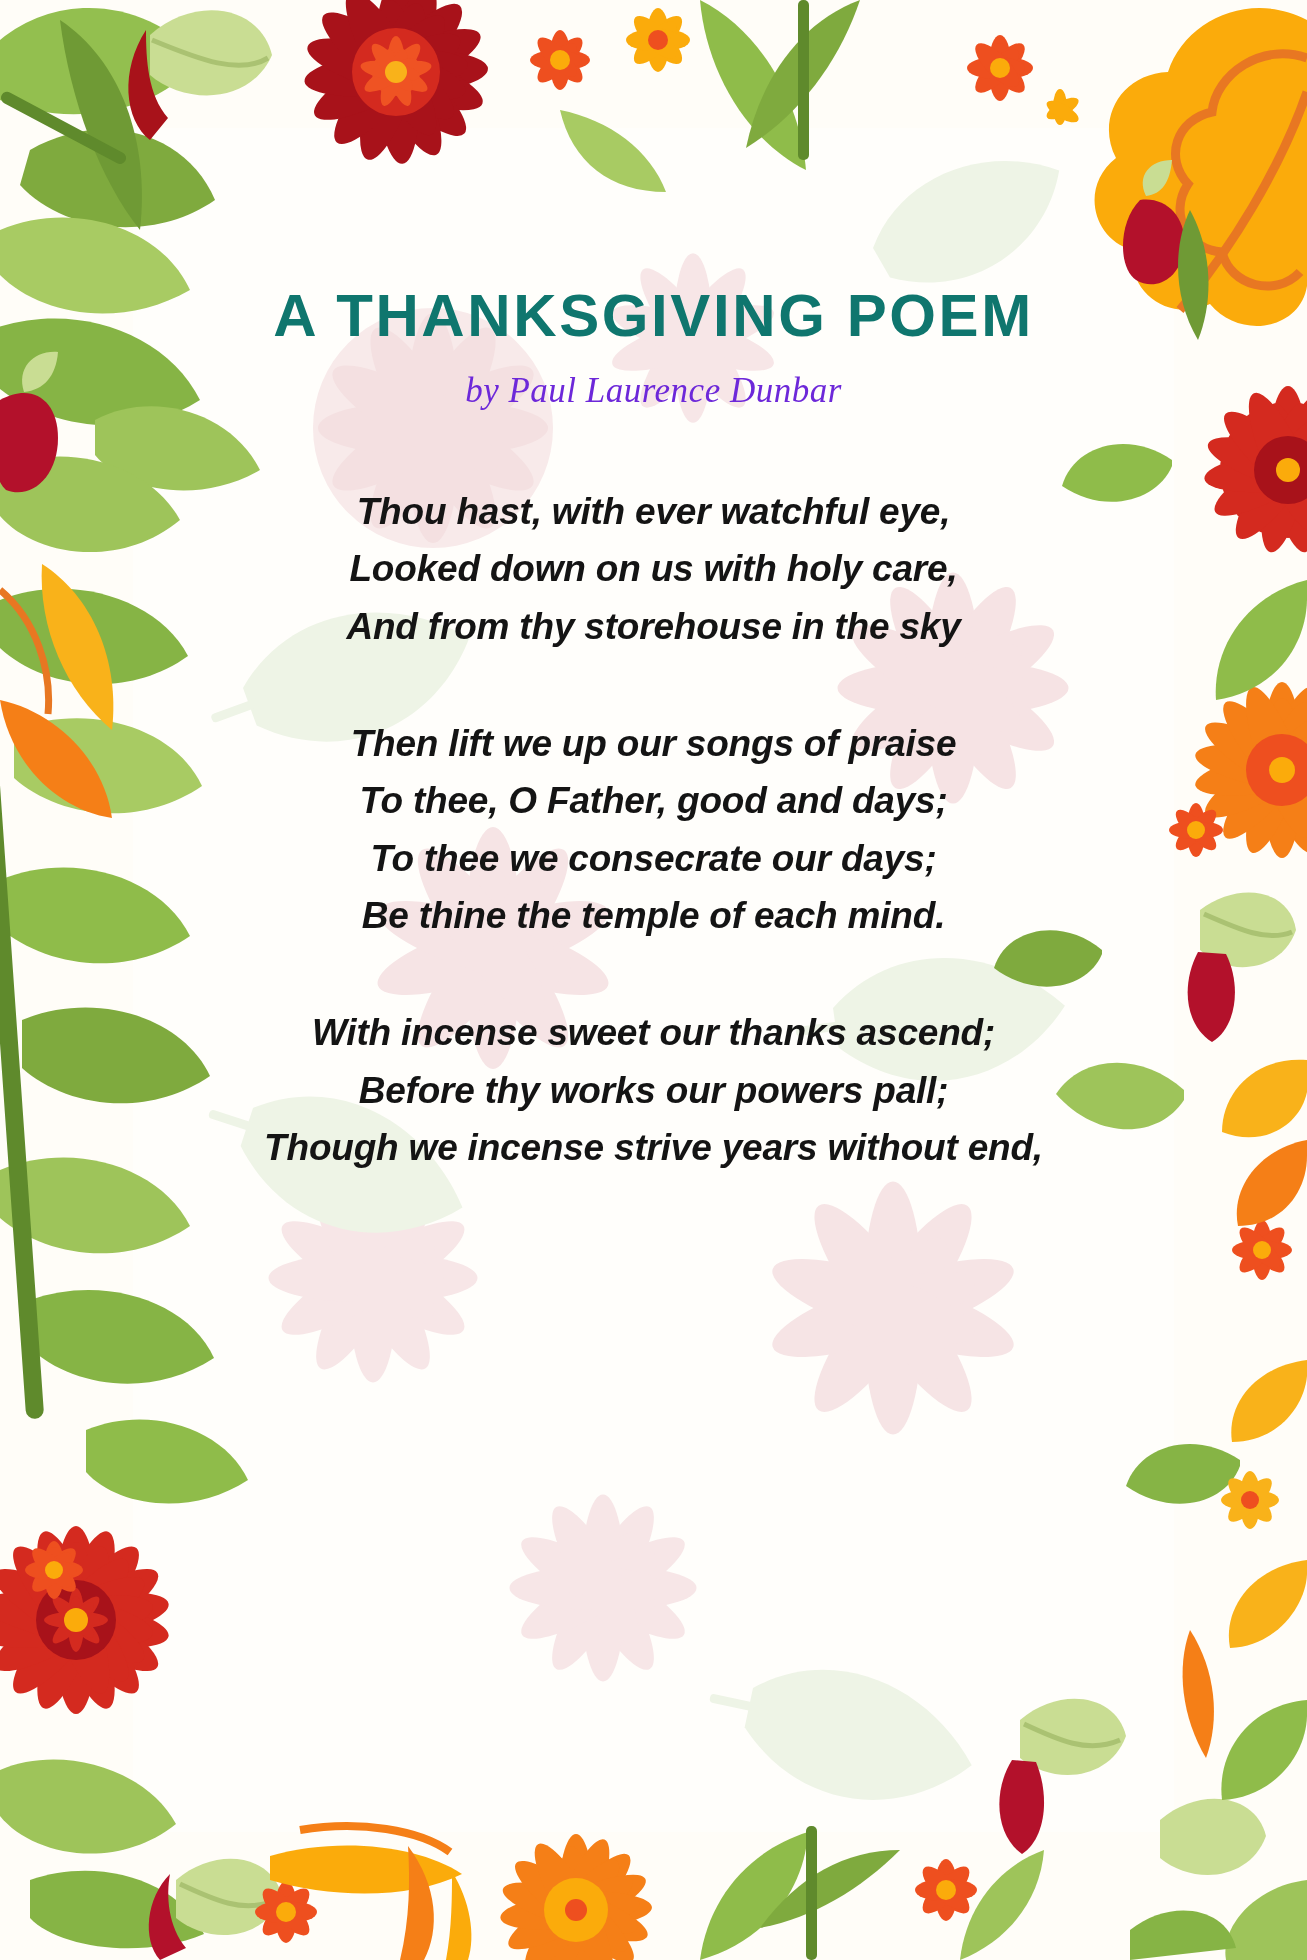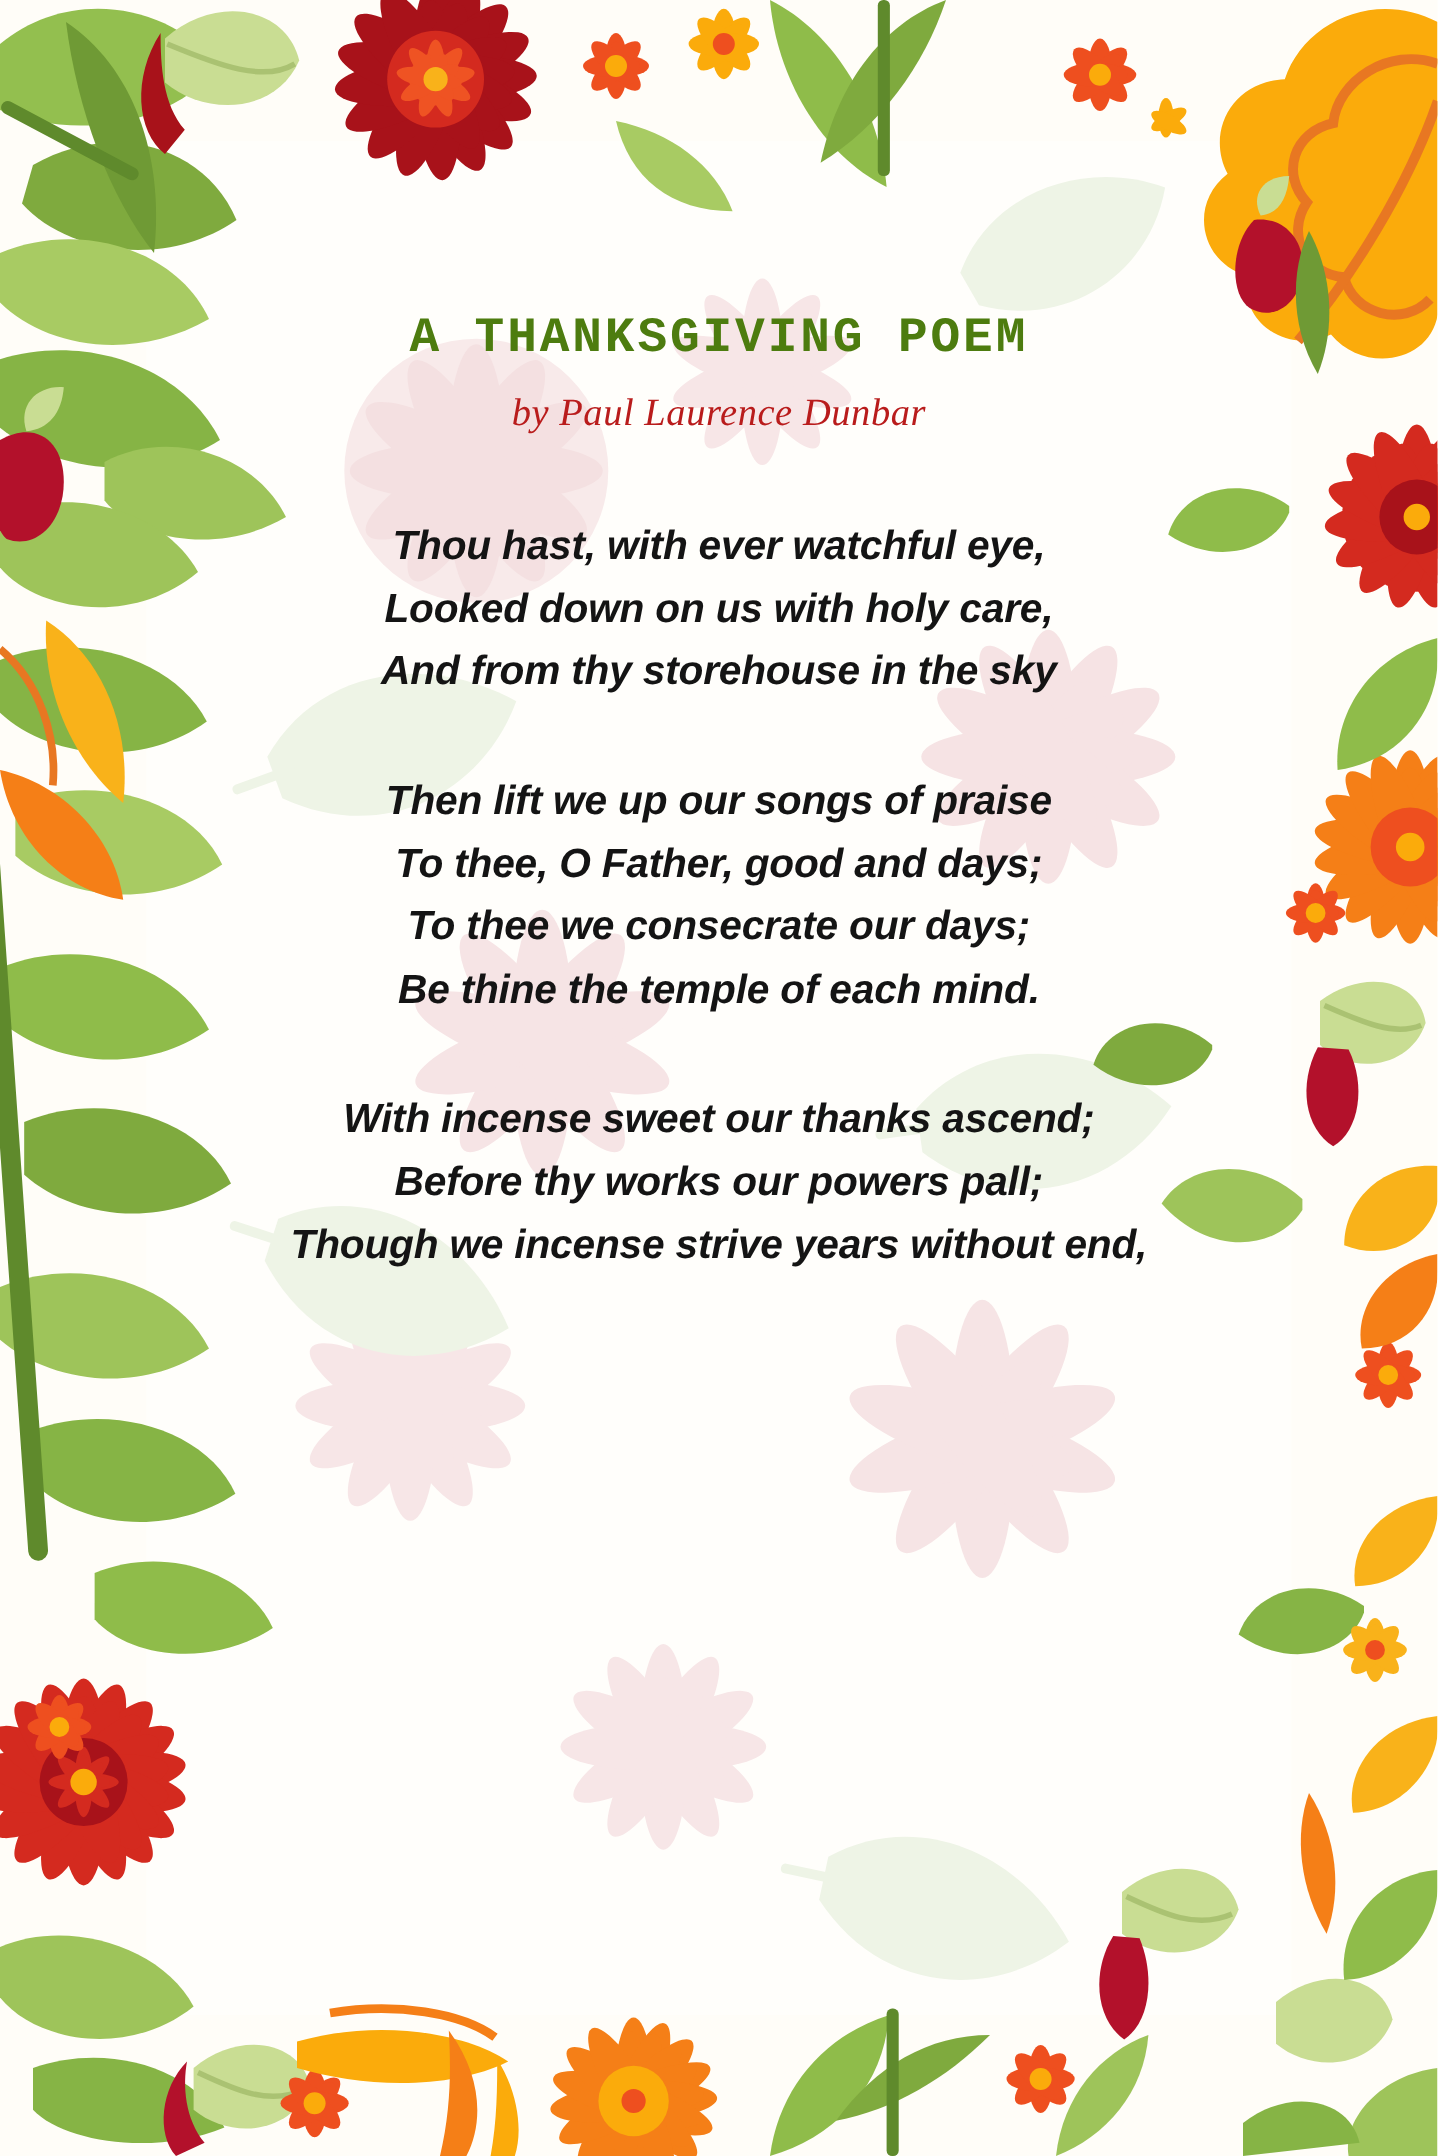--- a/index.html
+++ b/index.html
@@ -56,36 +56,36 @@
     display: flex;
     flex-direction: column;
     align-items: center;
     box-sizing: border-box;
     padding: 0 40px;
   }
 
   .poem-title {
     margin: 0;
     padding-top: 155px;
-    font-family: Liberation Mono, monospace;
+    font-family: Liberation Sans, sans-serif;
     font-weight: bold;
-    font-size: 45px;
+    font-size: 60px;
     letter-spacing: 2.6px;
-    color: #4d7c0f;
+    color: #0f766e;
     text-align: center;
     line-height: 1.1;
   }
 
   .poem-author {
     margin: 0;
     padding-top: 22px;
     font-family: "Liberation Serif", serif;
     font-style: italic;
     font-size: 35px;
-    color: #b91c1c;
+    color: #6d28d9;
     text-align: center;
     letter-spacing: 0.5px;
   }
 
   .stanzas {
     margin: 0;
     padding-top: 72px;
     width: 100%;
   }
 

